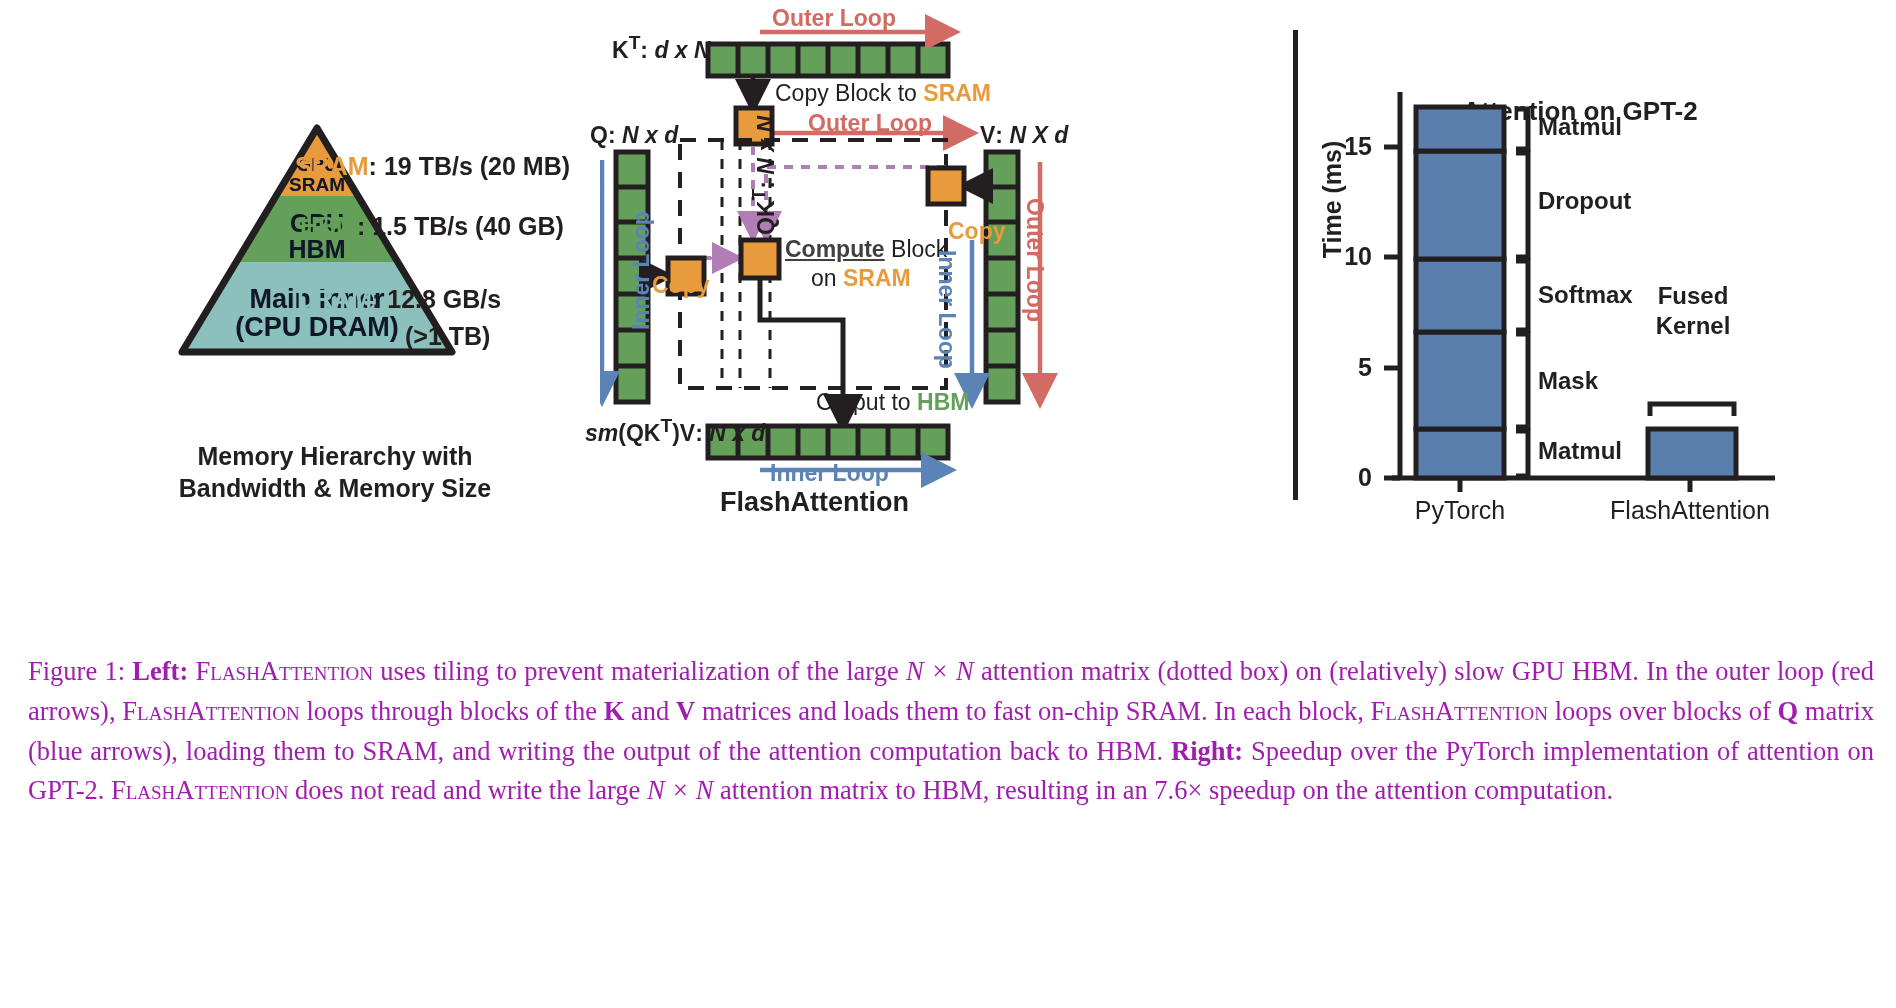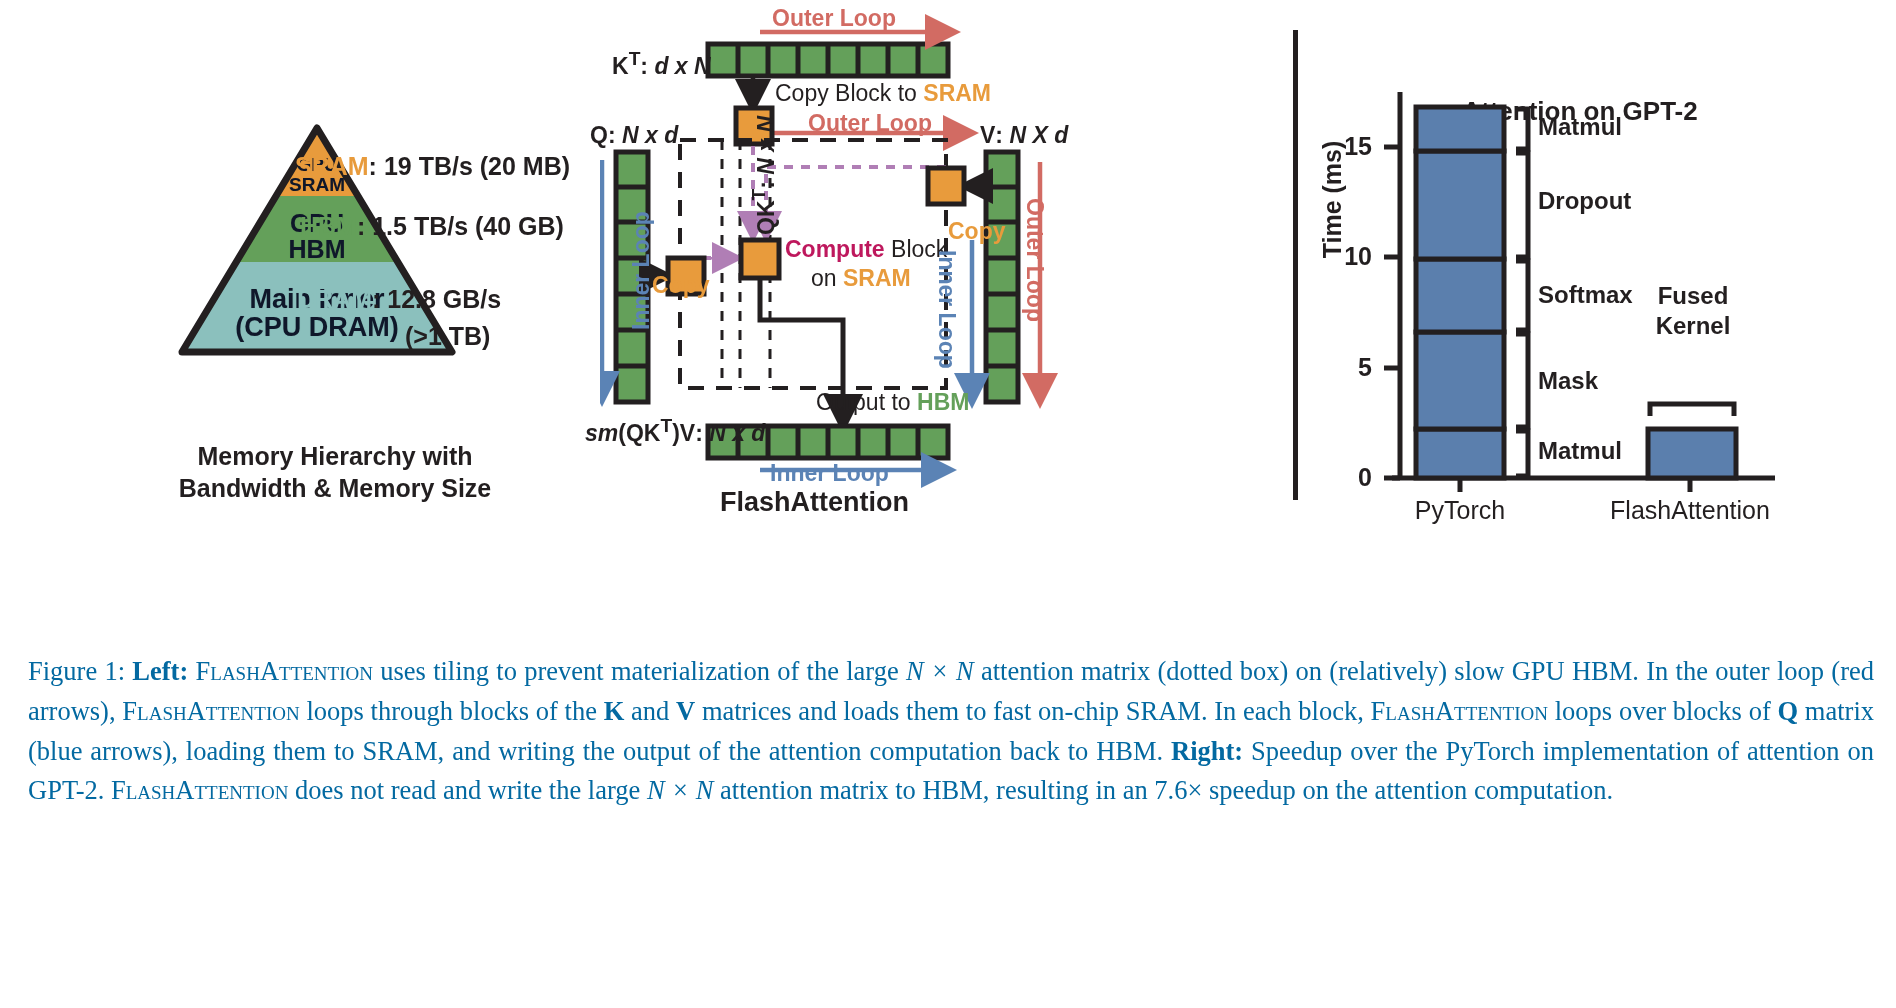--- a/index.html
+++ b/index.html
@@ -30,28 +30,28 @@
   .k-dram{color:#8bc0bd;}
 
   #left-caption{position:absolute;left:110px;top:440px;width:450px;text-align:center;
                 font-size:25px;font-weight:bold;line-height:1.28;}
 
   
   #panel-mid{position:absolute;left:600px;top:0;width:700px;height:640px;}
   .mid-txt{position:absolute;white-space:nowrap;}
   .red{color:#d26b63;}
   .blue{color:#5b83b5;}
-  .purple{color:#be185d;}
+  .purple{color:#404040;text-decoration:underline;}
   .orange{color:#e89b3c;}
   .green{color:#64a05a;}
 
   #lbl-outer-top{left:172px;top:5px;font-size:23px;font-weight:bold;}
   #lbl-outer-mid{left:208px;top:110px;font-size:23px;font-weight:bold;}
   #lbl-copyblock{left:175px;top:80px;font-size:23px;}
-  #lbl-kt{left:12px;top:48px;font-size:23px;font-weight:bold;}
+  #lbl-kt{left:12px;top:32px;font-size:23px;font-weight:bold;}
   #lbl-q{left:-10px;top:122px;font-size:23px;font-weight:bold;}
   #lbl-v{left:380px;top:122px;font-size:23px;font-weight:bold;}
   #lbl-compute{left:185px;top:235px;font-size:23px;line-height:1.25;}
   #lbl-copy-left{left:52px;top:272px;font-size:23px;font-weight:bold;}
   #lbl-copy-right{left:348px;top:218px;font-size:23px;font-weight:bold;}
   #lbl-output{left:216px;top:389px;font-size:23px;}
   #lbl-sm{left:-15px;top:415px;font-size:23px;font-weight:bold;}
   #lbl-inner-bottom{left:170px;top:460px;font-size:23px;font-weight:bold;}
   #lbl-flash{left:120px;top:487px;font-size:27px;font-weight:bold;}
 
@@ -67,21 +67,21 @@
                font-size:26px;font-weight:bold;margin-top:41px;}
   #y-axis-title{position:absolute;left:-48px;top:185px;width:200px;text-align:center;
                 transform:rotate(-90deg);font-size:25px;font-weight:bold;}
   .ytick{position:absolute;right:0;font-size:25px;font-weight:bold;text-align:right;width:40px;}
   .xtick{position:absolute;font-size:25px;font-weight:normal;text-align:center;}
   .seglabel{position:absolute;font-size:24px;font-weight:bold;white-space:nowrap;}
 
   
   #caption{position:absolute;left:28px;top:652px;width:1846px;
            font-family:"Liberation Serif",serif;font-size:26.5px;line-height:1.50;
-           text-align:justify;color:#0369a1;}
+           text-align:justify;color:#a21caf;}
   #caption .sc{font-variant:small-caps;}
   #caption b{font-weight:bold;}
   #caption i{font-style:italic;}
 </style>
 </head>
 <body>
 
 <div class="fig">
 
   <div id="panel-left">

